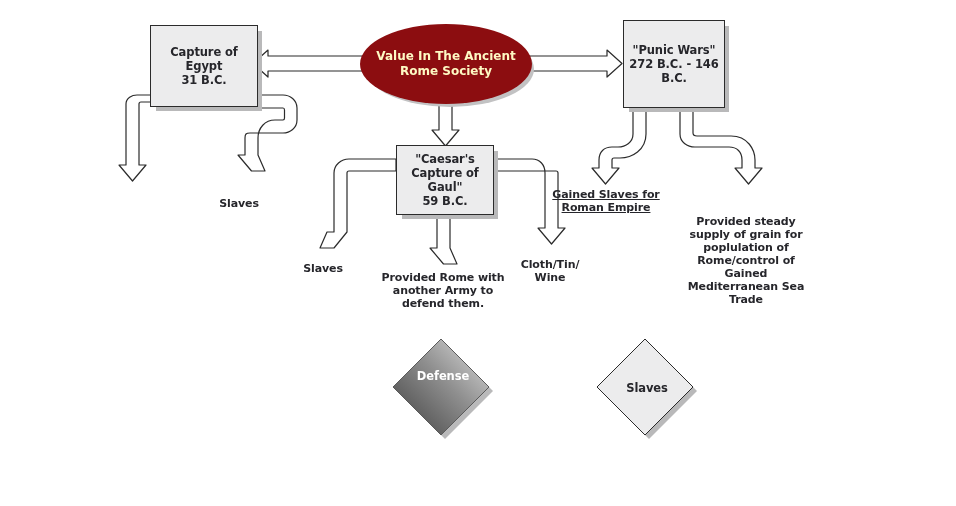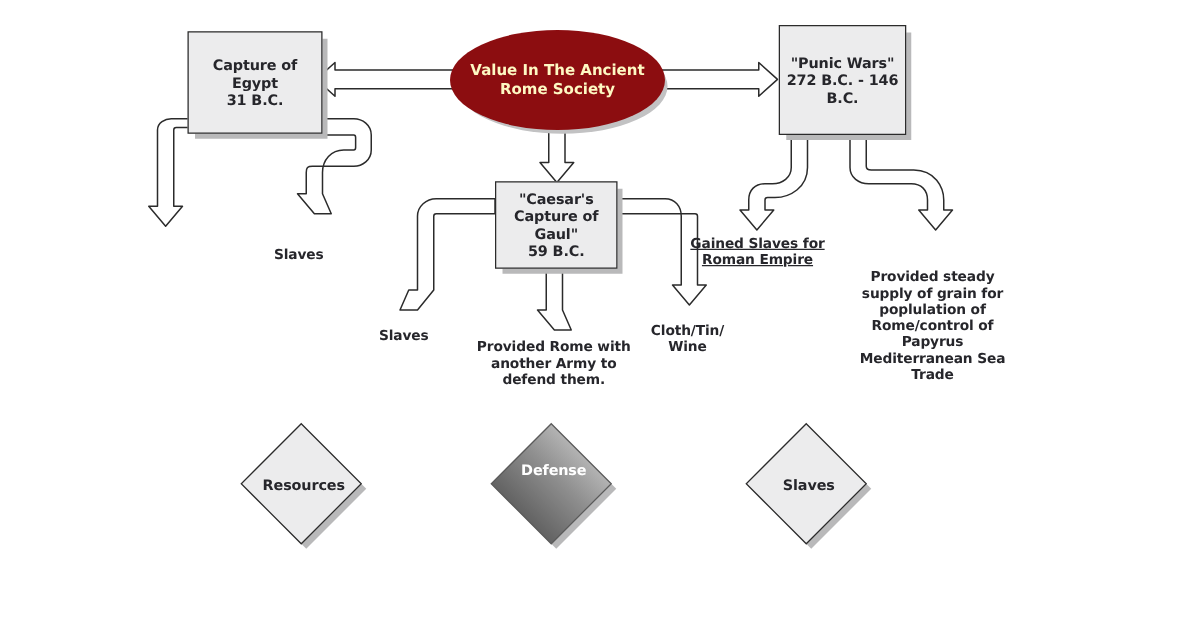--- a/index.html
+++ b/index.html
@@ -262,34 +262,25 @@
   <div class="leaf-label" style="left:545px; top:188px; width:122px;text-decoration:underline;">
     <span>Gained Slaves for</span><br>
     <span>Roman Empire</span>
   </div>
 
   <div class="leaf-label" style="left:680px; top:180px; width:132px;margin-top:35px;">
     <span>Provided steady</span><br>
     <span>supply of grain for</span><br>
     <span>poplulation of</span><br>
     <span>Rome/control of</span><br>
-    <span>Papyrus</span><br>
+    <span>Gained</span><br>
     <span>Mediterranean Sea</span><br>
     <span>Trade</span>
   </div>
 
-  <div class="diamond-wrap" style="left:188px; top:333px; width:118px; height:118px;">
-    <svg width="118" height="118" viewBox="0 0 118 118" xmlns="http://www.w3.org/2000/svg">
-      <polygon points="57,10 105,58 57,106 9,58" fill="#b9b9ba"></polygon>
-      <polygon points="53,6 101,54 53,102 5,54" fill="#ececed" stroke="#2b2b2b" stroke-width="1"></polygon>
-    </svg>
-    <div class="diamond-label" style="top:48px; left:-4px;">
-      <span>Resources</span>
-    </div>
-  </div>
 
   <div class="diamond-wrap" style="left:388px; top:333px; width:118px; height:118px;">
     <svg width="118" height="118" viewBox="0 0 118 118" xmlns="http://www.w3.org/2000/svg">
       <defs>
         <linearGradient id="defenseGrad" x1="1" y1="0" x2="0" y2="1">
           <stop offset="0%" stop-color="#e0e0e0"></stop>
           <stop offset="45%" stop-color="#8f8f8f"></stop>
           <stop offset="100%" stop-color="#3d3d3d"></stop>
         </linearGradient>
       </defs>

